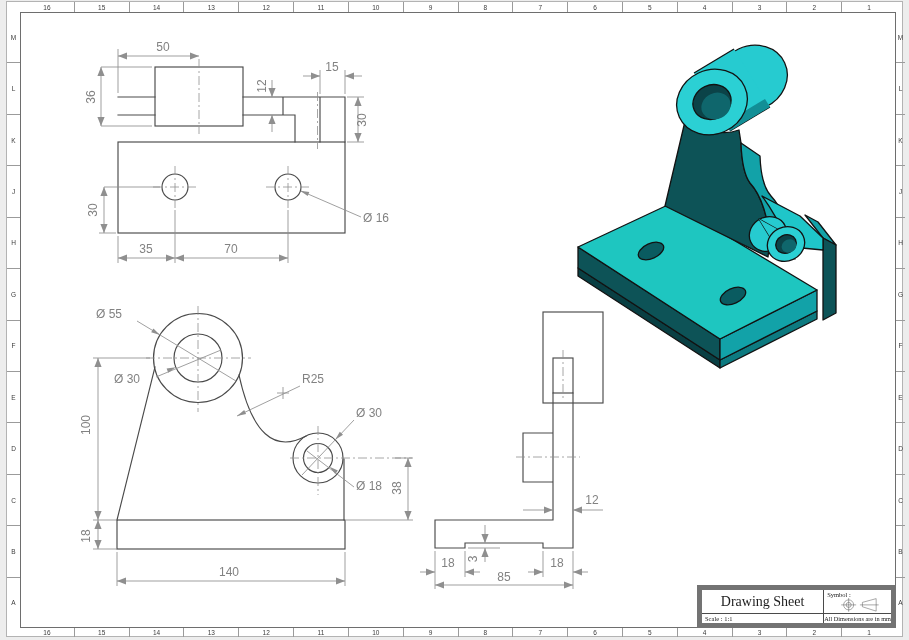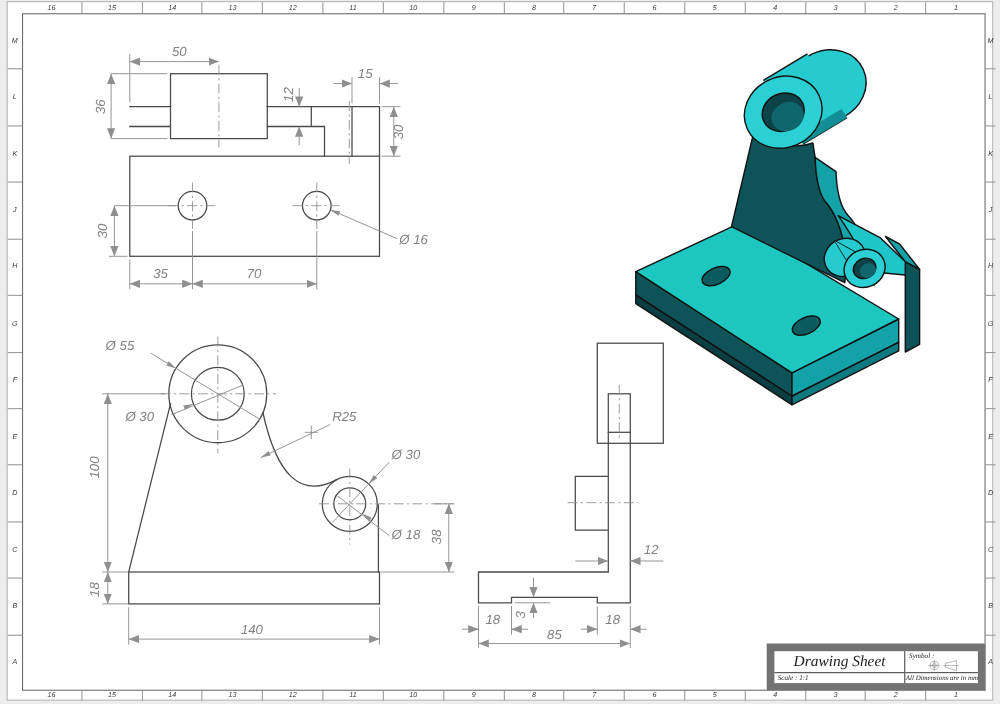--- a/index.html
+++ b/index.html
@@ -1,16 +1,16 @@
 <!DOCTYPE html>
 <html><head>
 <meta charset="utf-8">
 <style>
   html,body{margin:0;padding:0;background:#ededed;}
-  .stage{position:relative;width:909px;height:640px;overflow:hidden;font-family:"Liberation Sans",sans-serif;font-style:italic;}
+  .stage{position:relative;width:909px;height:640px;overflow:hidden;font-family:"Liberation Sans",sans-serif;}
   .paper{position:absolute;left:6px;top:1px;width:897px;height:636px;background:#ffffff;border:1px solid #b3b3b3;box-sizing:border-box;}
   .frame{position:absolute;left:20px;top:12px;width:876px;height:616px;border:1.5px solid #6e6e6e;box-sizing:border-box;background:transparent;}
   .band{position:absolute;display:flex;box-sizing:border-box;}
   .band-h{flex-direction:row;}
   .band-v{flex-direction:column;}
   #band-top{left:20px;top:2px;width:876px;height:10px;}
   #band-bottom{left:20px;top:628px;width:876px;height:9px;}
   #band-left{left:7px;top:12px;width:13px;height:616px;}
   #band-right{left:896px;top:12px;width:9px;height:616px;}
   .bcell{flex:1;display:flex;align-items:center;justify-content:center;
@@ -18,21 +18,21 @@
   .band-h .bcell + .bcell{border-left:1px solid #9b9b9b;}
   .band-v .bcell + .bcell{border-top:1px solid #9b9b9b;}
   svg.canvas{position:absolute;left:0;top:0;}
   .g{stroke:#4a4a4a;stroke-width:1.15;fill:none;stroke-linecap:square;}
   .d{stroke:#8f8f8f;stroke-width:.85;fill:none;}
   .cl{stroke:#8f8f8f;stroke-width:.8;fill:none;stroke-dasharray:9 3 2 3;}
   .arr{fill:#8f8f8f;stroke:none;}
   text.t{fill:#828282;font-family:"Liberation Sans",sans-serif;font-size:12px;}
   .io{stroke:#121212;stroke-width:1.3;stroke-linejoin:round;}
   .titleblock{position:absolute;left:697px;top:585px;width:199px;height:43px;
-      border:7px solid #737373;box-sizing:border-box;background:#fff;display:flex;}
+      border:5px solid #737373;box-sizing:border-box;background:#fff;display:flex;}
   .tb-left{width:125px;border-right:1px solid #4a4a4a;box-sizing:border-box;display:flex;flex-direction:column;}
   .tb-title{flex:1;display:flex;align-items:center;justify-content:center;
       font-family:"Liberation Serif",serif;font-size:14px;color:#1d1d1d;}
   .tb-scale{height:10px;border-top:1px solid #4a4a4a;font-family:"Liberation Serif",serif;
       font-size:6.5px;color:#222;padding-left:3px;line-height:9px;box-sizing:border-box;}
   .tb-right{flex:1;display:flex;flex-direction:column;position:relative;}
   .tb-symbol-label{font-family:"Liberation Serif",serif;font-size:6.5px;color:#222;padding:1px 0 0 3px;}
   .tb-symbol{flex:1;}
   .tb-note{height:10px;border-top:1px solid #4a4a4a;font-family:"Liberation Serif",serif;
       font-size:6.3px;color:#222;text-align:center;line-height:9px;white-space:nowrap;box-sizing:border-box;}

